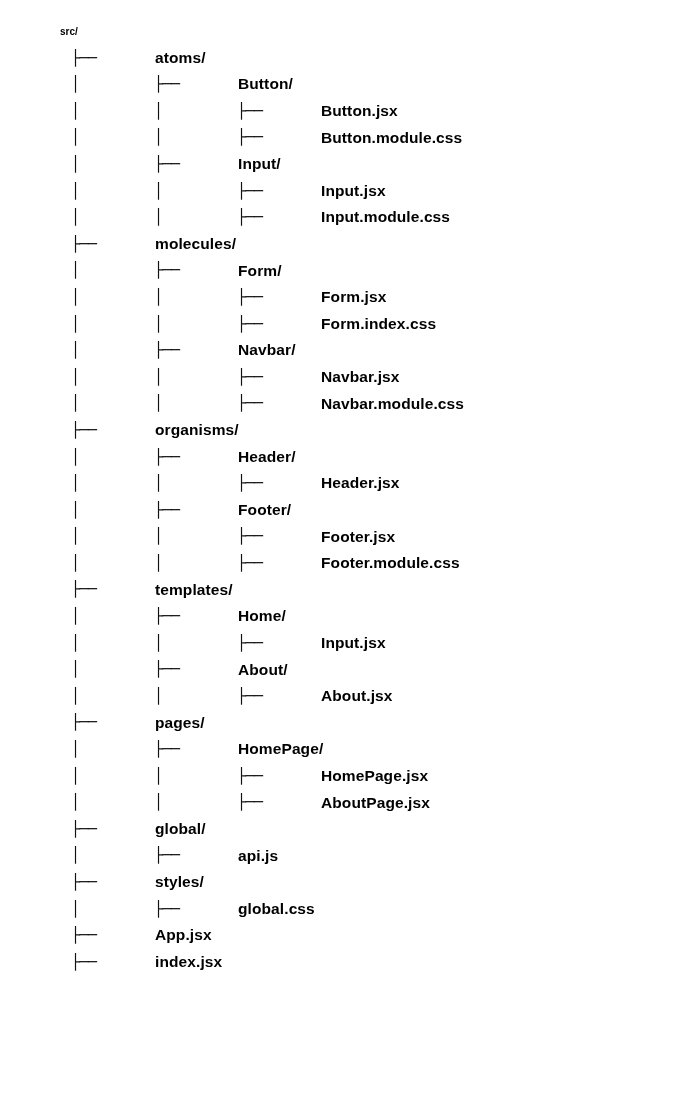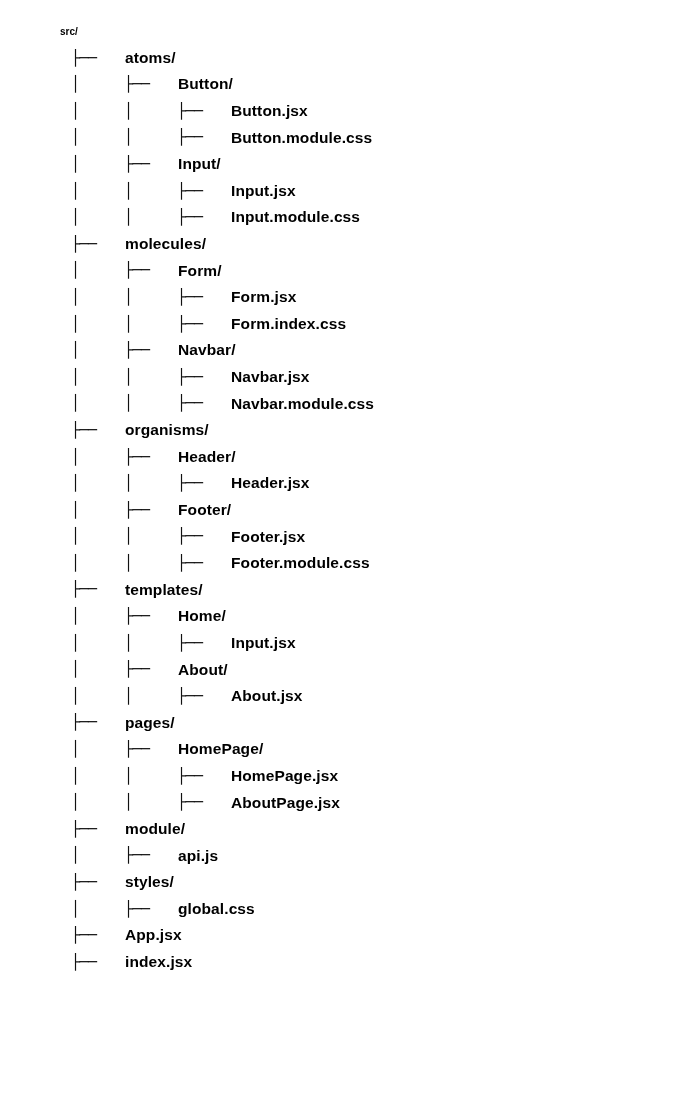--- a/index.html
+++ b/index.html
@@ -66,20 +66,21 @@
     padding-left: 60px;
   }
   .root-label {
     font-family: "Liberation Sans", sans-serif;
     font-size: 10px;
     font-weight: bold;
     color: #000000;
   }
   .row-pad {
     padding-left: 68px;
+    gap: 30px;
   }
 </style>
 </head>
 <body>
 
 <div class="tree">
   <div class="tree-row root-row">
     <span class="root-label">src/</span>
   </div>
   <div id="tree-body">
@@ -105,20 +106,20 @@
       <div class="tree-row row-pad"><span class="lvl pipe"></span><span class="lvl pipe"></span><span class="branch"></span><span class="label">Footer.module.css</span></div>
       <div class="tree-row row-pad"><span class="branch"></span><span class="label">templates/</span></div>
       <div class="tree-row row-pad"><span class="lvl pipe"></span><span class="branch"></span><span class="label">Home/</span></div>
       <div class="tree-row row-pad"><span class="lvl pipe"></span><span class="lvl pipe"></span><span class="branch"></span><span class="label">Input.jsx</span></div>
       <div class="tree-row row-pad"><span class="lvl pipe"></span><span class="branch"></span><span class="label">About/</span></div>
       <div class="tree-row row-pad"><span class="lvl pipe"></span><span class="lvl pipe"></span><span class="branch"></span><span class="label">About.jsx</span></div>
       <div class="tree-row row-pad"><span class="branch"></span><span class="label">pages/</span></div>
       <div class="tree-row row-pad"><span class="lvl pipe"></span><span class="branch"></span><span class="label">HomePage/</span></div>
       <div class="tree-row row-pad"><span class="lvl pipe"></span><span class="lvl pipe"></span><span class="branch"></span><span class="label">HomePage.jsx</span></div>
       <div class="tree-row row-pad"><span class="lvl pipe"></span><span class="lvl pipe"></span><span class="branch"></span><span class="label">AboutPage.jsx</span></div>
-      <div class="tree-row row-pad"><span class="branch"></span><span class="label">module/</span></div>
+      <div class="tree-row row-pad"><span class="branch"></span><span class="label">global/</span></div>
       <div class="tree-row row-pad"><span class="lvl pipe"></span><span class="branch"></span><span class="label">api.js</span></div>
       <div class="tree-row row-pad"><span class="branch"></span><span class="label">styles/</span></div>
       <div class="tree-row row-pad"><span class="lvl pipe"></span><span class="branch"></span><span class="label">global.css</span></div>
       <div class="tree-row row-pad"><span class="branch"></span><span class="label">App.jsx</span></div>
       <div class="tree-row row-pad"><span class="branch"></span><span class="label">index.jsx</span></div>
     </div>
 </div>
 
 </body></html>

